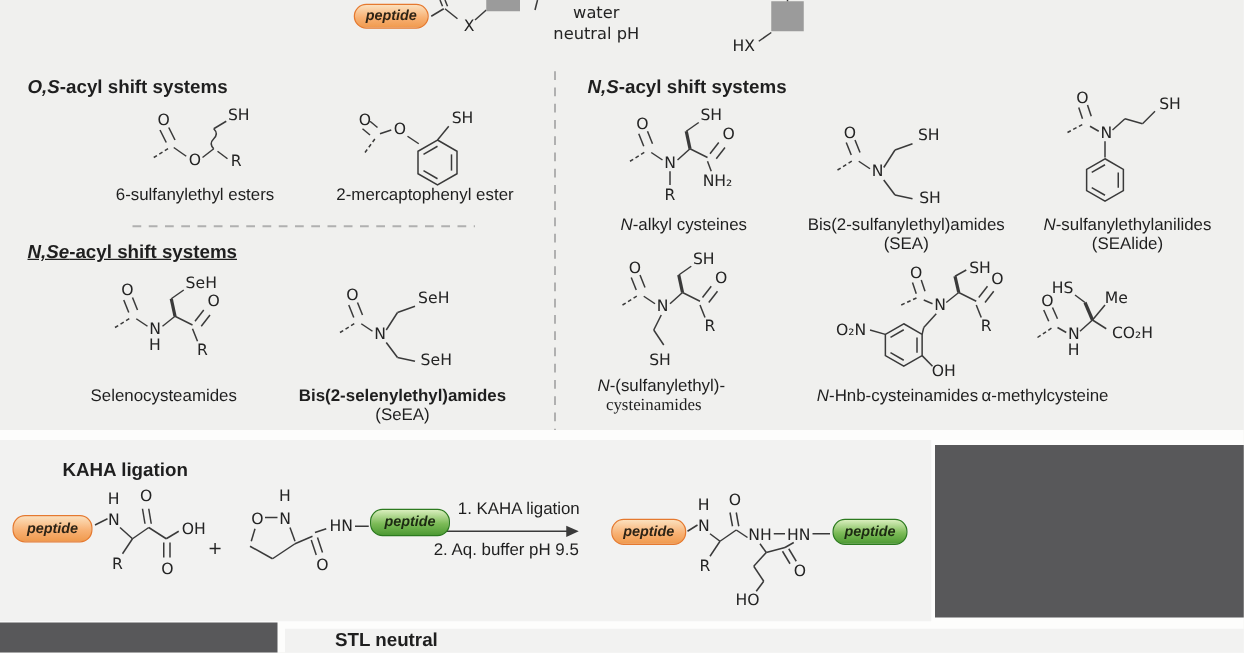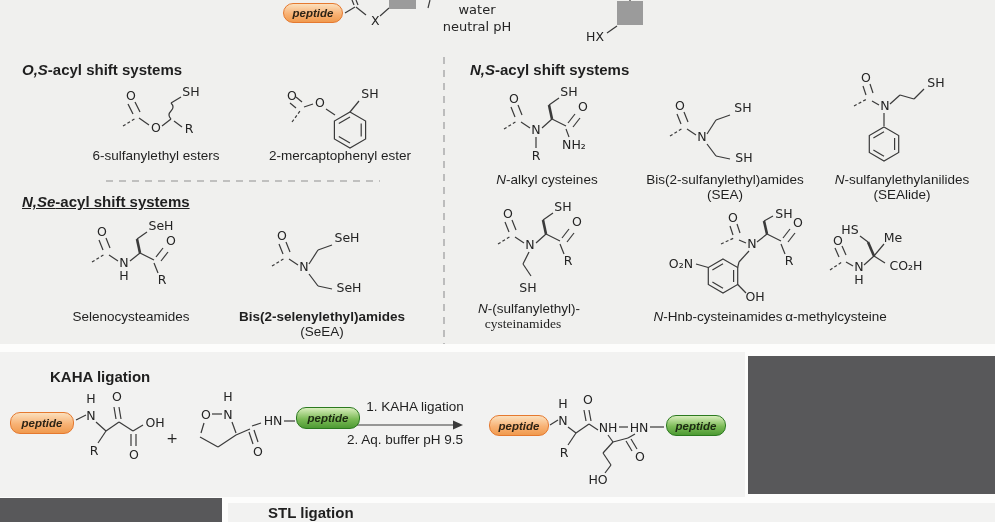--- a/index.html
+++ b/index.html
@@ -66,21 +66,21 @@
   <line x1="375" y1="0" x2="375" y2="1"></line>
 </svg>
 <div class="abs badge orange" style="left:283px;top:3px;width:60px;height:20px;">
   <span>peptide</span>
 </div>
 
 <div class="abs heading" style="left:22px;top:61px;"><span class="it">O,S</span><span>-acyl shift systems</span></div>
 <div class="abs heading" style="left:470px;top:61px;"><span class="it">N,S</span><span>-acyl shift systems</span></div>
 <div class="abs heading" style="left:22px;top:193px;text-decoration:underline;"><span class="it">N,Se</span><span>-acyl shift systems</span></div>
 <div class="abs heading" style="left:30px;top:368px;margin-left:20px;">KAHA ligation</div>
-<div class="abs heading" style="left:268px;top:504px;">STL ligation</div>
+<div class="abs heading" style="left:268px;top:504px;">STL neutral</div>
 
 <svg class="abs" style="left:95px;top:82px;" width="120" height="70">
   <text x="36" y="18" text-anchor="middle">O</text>
   <line x1="33" y1="22" x2="38" y2="32"></line>
   <line x1="40" y1="20" x2="45" y2="30"></line>
   <line class="sq" x1="28" y1="44" x2="41" y2="36"></line>
   <line x1="44" y1="36" x2="54" y2="43"></line>
   <text x="61" y="50" text-anchor="middle">O</text>
   <line x1="67" y1="44" x2="76" y2="37"></line>
   <path d="M76,37 q-4,-4 0,-8 q4,-4 0,-8"></path>

